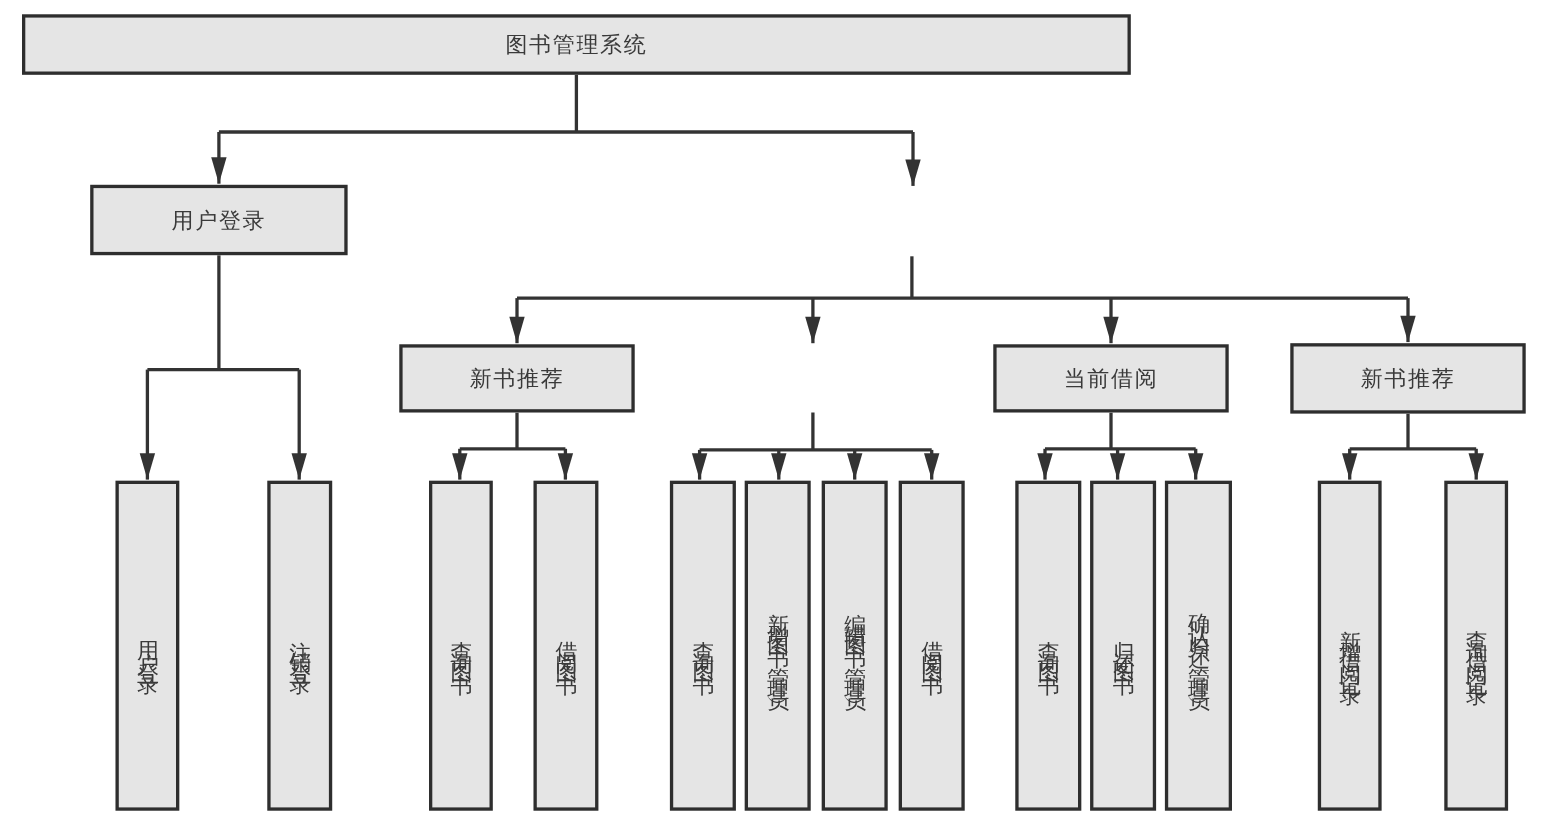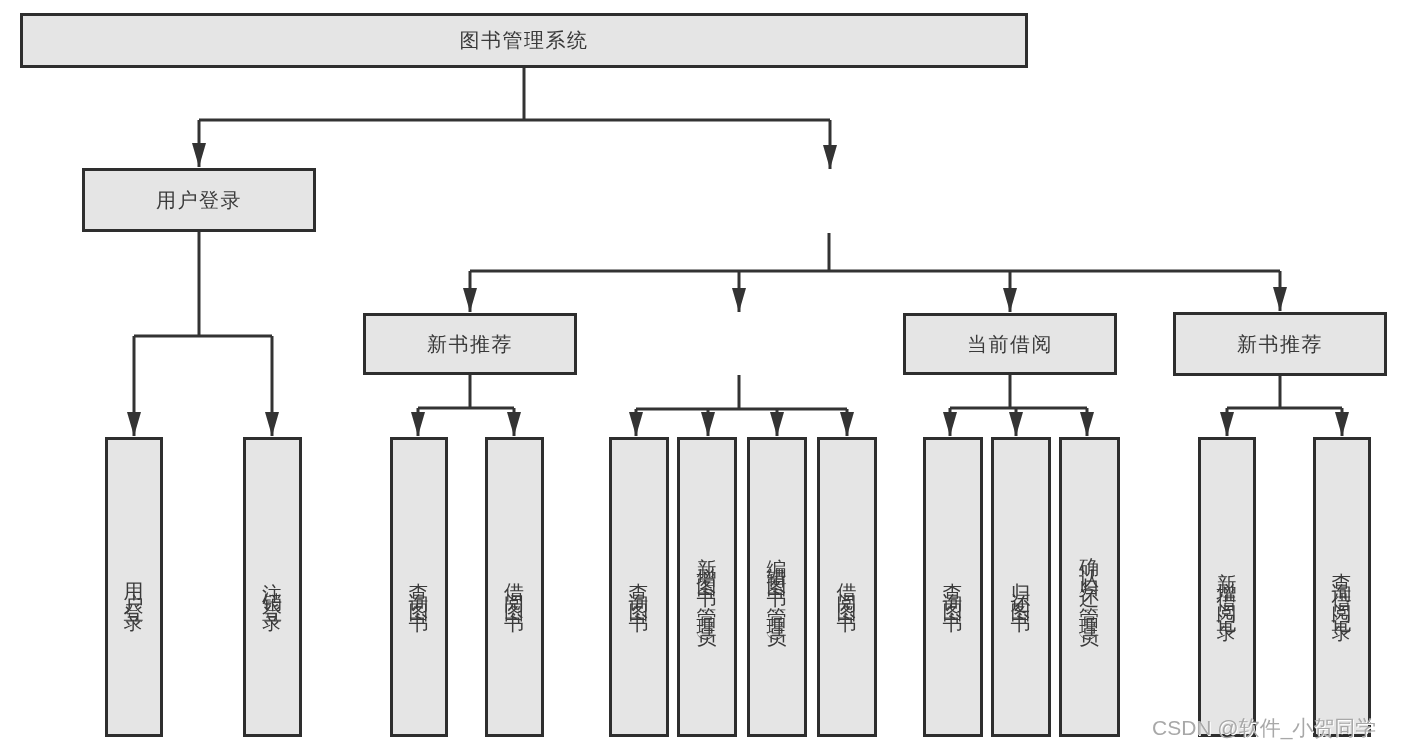--- a/index.html
+++ b/index.html
@@ -174,15 +174,14 @@
   <div class="box vbox leaf leaf-10">
     <span class="vlabel">确认归还（管理员）</span>
   </div>
   <div class="box vbox leaf leaf-11">
     <span class="vlabel">新增借阅记录</span>
   </div>
   <div class="box vbox leaf leaf-12">
     <span class="vlabel">查询借阅记录</span>
   </div>
 
-  <div class="watermark">CSDN @软件_小贺同学</div>
 
 </div>
 
 </body></html>

